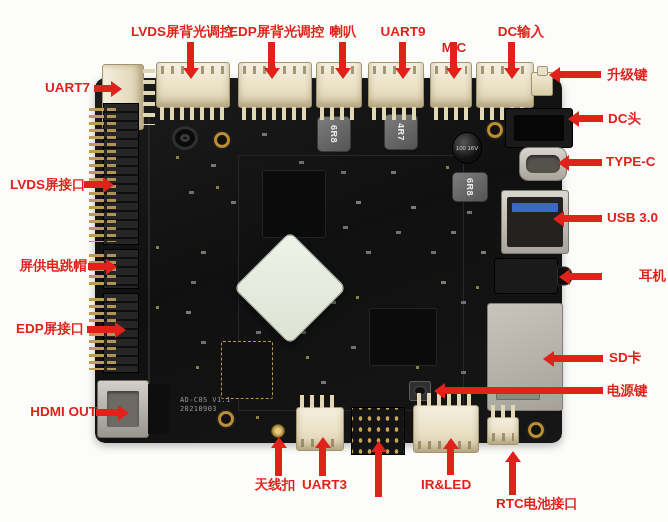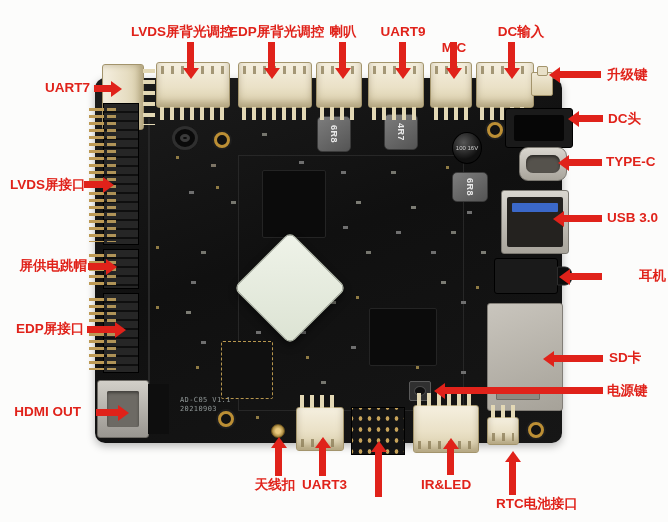--- a/index.html
+++ b/index.html
@@ -171,21 +171,21 @@
   <div class="al" style="left:569px;top:159px;width:33px"></div>
   <div class="al" style="left:564px;top:215px;width:38px"></div>
   <div class="al" style="left:570px;top:273px;width:32px"></div>
   <div class="al" style="left:554px;top:355px;width:49px"></div>
   <div class="al" style="left:445px;top:387px;width:158px"></div>
 
   <div class="lbl ll" style="left:26px;top:80px;width:64px">UART7</div>
   <div class="lbl ll" style="left:10px;top:177px;width:72px">LVDS屏接口</div>
   <div class="lbl ll" style="left:14px;top:258px;width:73px">屏供电跳帽</div>
   <div class="lbl ll" style="left:16px;top:321px;width:68px">EDP屏接口</div>
-  <div class="lbl ll" style="left:2px;top:404px;width:79px">HDMI OUT</div>
+  <div class="lbl ll" style="left:18px;top:404px;width:79px">HDMI OUT</div>
   <div class="ar2" style="left:94px;top:85px;width:17px"></div>
   <div class="ar2" style="left:84px;top:181px;width:19px"></div>
   <div class="ar2" style="left:88px;top:263px;width:18px"></div>
   <div class="ar2" style="left:87px;top:326px;width:28px"></div>
   <div class="ar2" style="left:96px;top:409px;width:22px"></div>
 
   <div class="lbl lb" style="left:251px;top:477px;width:48px">天线扣</div>
   <div class="lbl lb" style="left:302px;top:477px;width:42px">UART3</div>
   <div class="lbl lb" style="left:418px;top:477px;width:56px">IR&amp;LED</div>
   <div class="lbl lb" style="left:496px;top:496px;width:61px">RTC电池接口</div>

